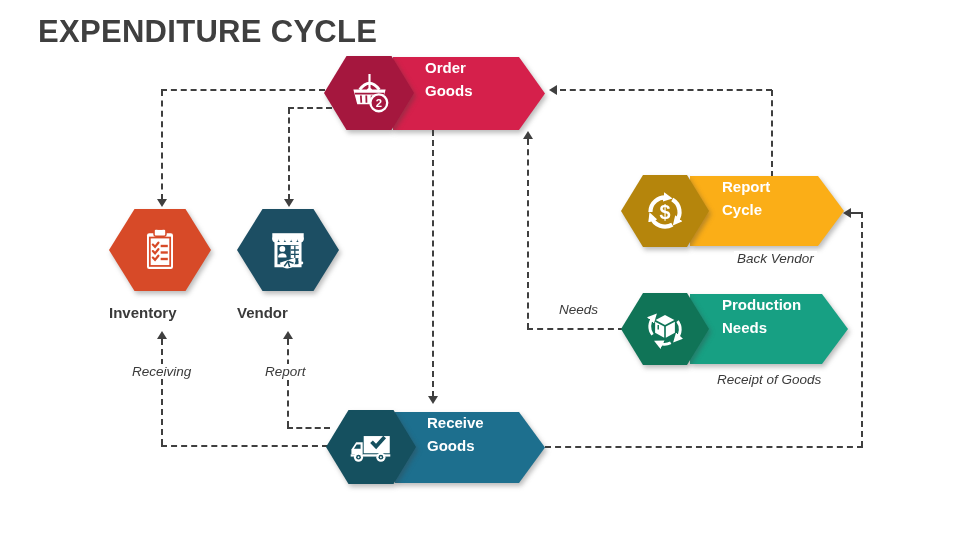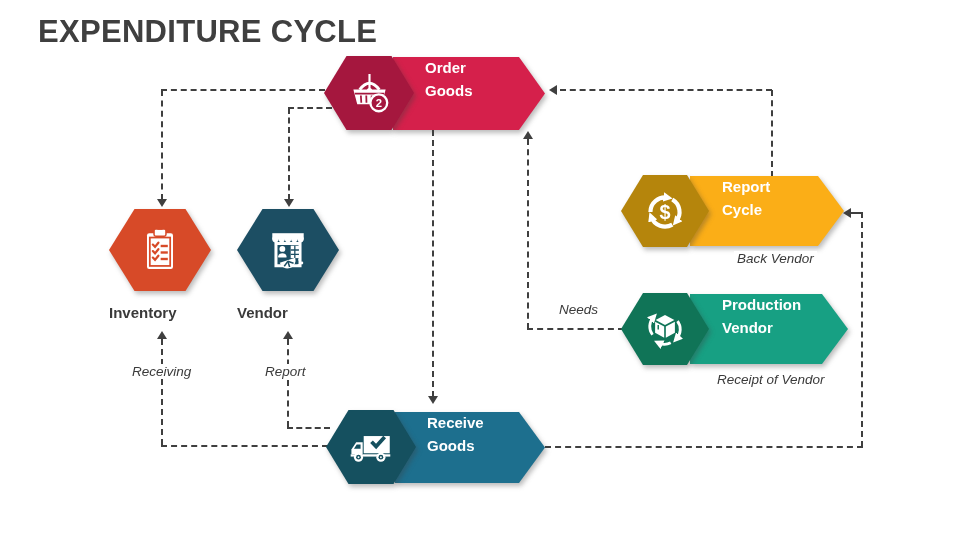--- a/index.html
+++ b/index.html
@@ -111,21 +111,21 @@
   <div class="arr arr-up ar-g"></div>
 
   <div class="hline ln-h1"></div>
   <div class="vline ln-h2"></div>
   <div class="arr arr-up ar-h"></div>
 
   <span class="edge-label lbl-receiving">Receiving</span>
   <span class="edge-label lbl-report">Report</span>
   <span class="edge-label lbl-needs">Needs</span>
   <span class="edge-label lbl-back-orders">Back Vendor</span>
-  <span class="edge-label lbl-receipt">Receipt of Vendor</span>
+  <span class="edge-label lbl-receipt">Receipt of Goods</span>
 
   <div class="fx pos-order-banner">
     <div class="banner c-order-banner">
       <span class="banner-text">Order
 Goods</span>
     </div>
   </div>
   <div class="fx pos-order-hex">
     <div class="hex c-order-hex">
       <svg viewBox="0 0 48 48" width="47" height="47">
@@ -219,21 +219,21 @@
           <path d="M10 25 A14 14 0 0 1 26.4 11.2" marker-end="url(#arrw)"></path>
         </g>
         <text x="24" y="31.5" text-anchor="middle" font-size="19" font-weight="bold" fill="#fff">$</text>
       </svg>
     </div>
   </div>
 
   <div class="fx pos-production-banner">
     <div class="banner c-production-banner">
       <span class="banner-text">Production
-Vendor</span>
+Needs</span>
     </div>
   </div>
   <div class="fx pos-production-hex">
     <div class="hex c-production-hex">
       <svg viewBox="0 0 48 48" width="50" height="50">
         <g fill="#fff">
           <polygon points="24,10.5 33,15.3 24,20.1 15,15.3"></polygon>
           <polygon points="14.5,17 23.2,21.7 23.2,32.3 14.5,27.6"></polygon>
           <polygon points="33.5,17 24.8,21.7 24.8,32.3 33.5,27.6"></polygon>
         </g>

